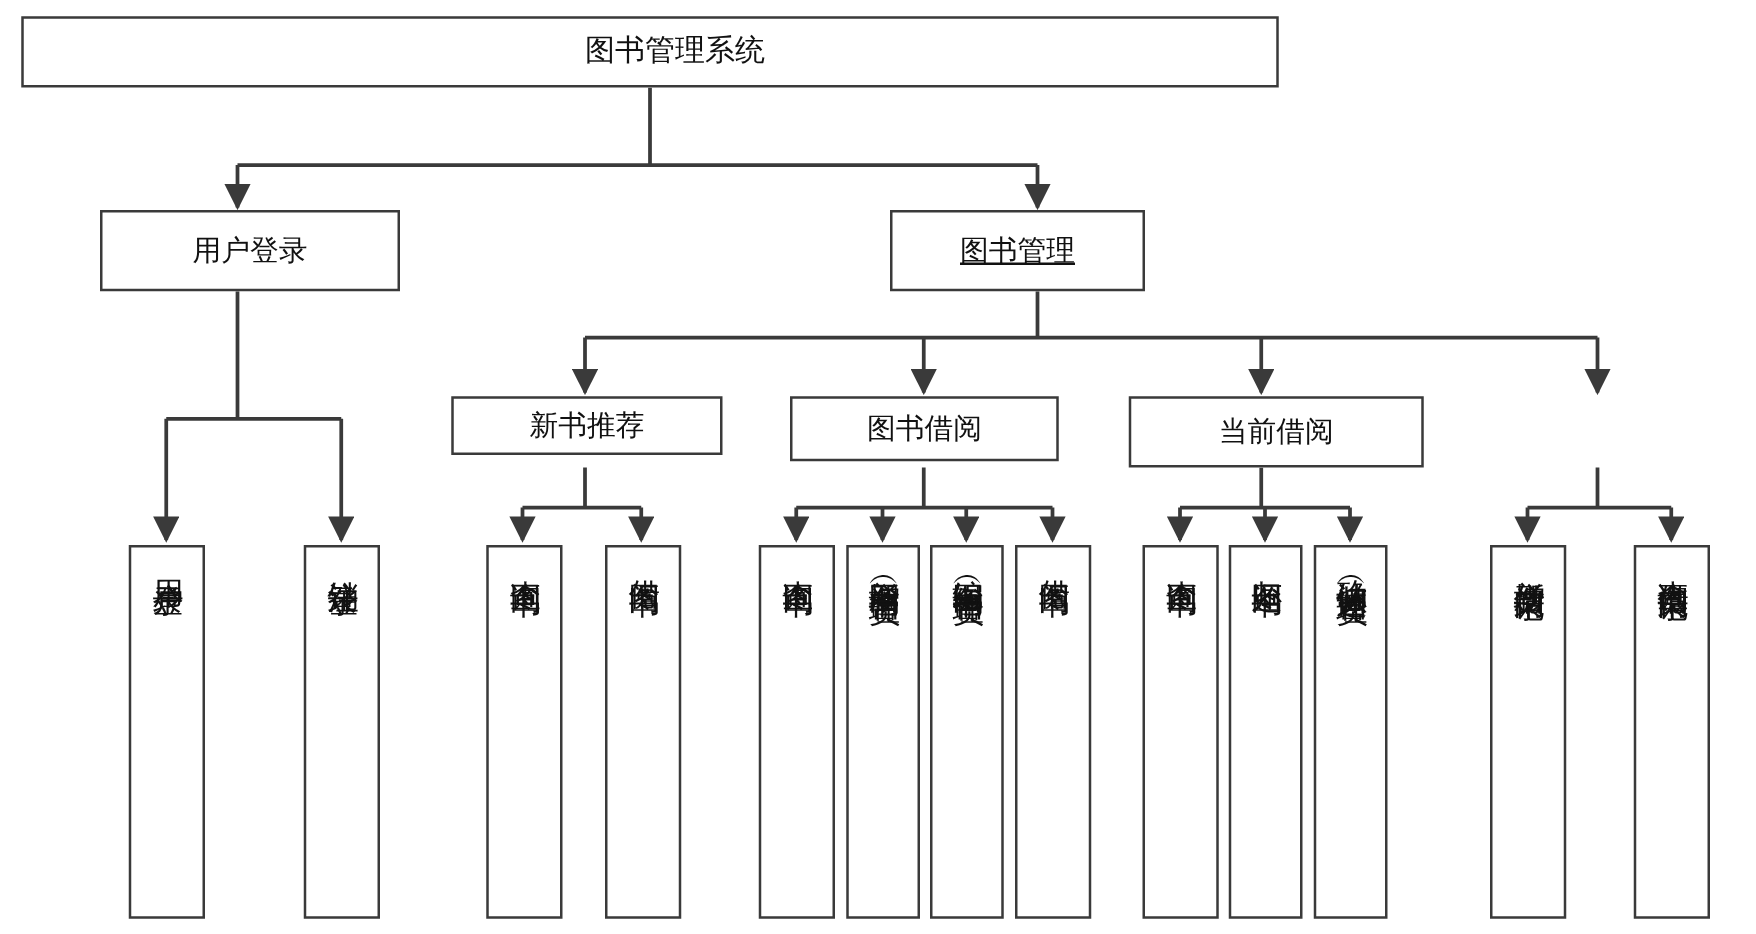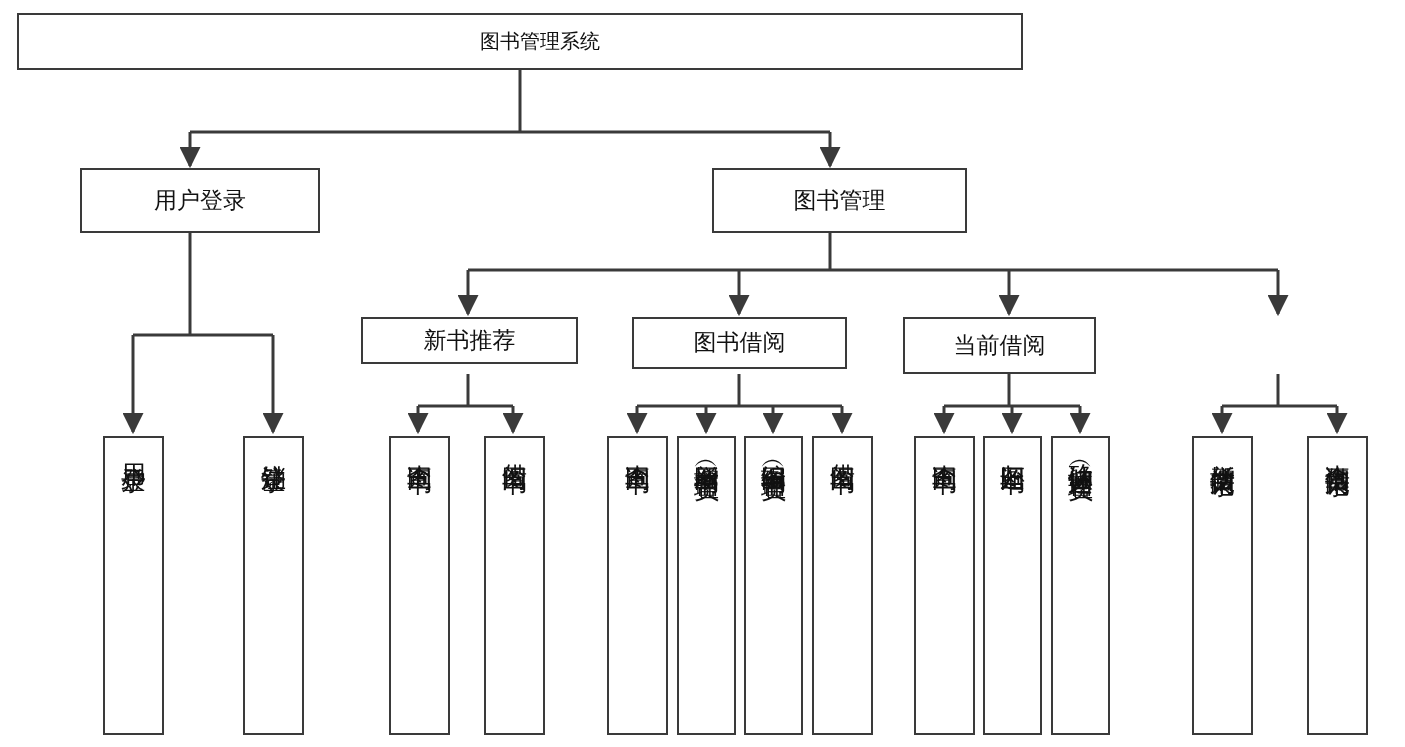--- a/index.html
+++ b/index.html
@@ -37,21 +37,21 @@
     display: block;
     text-align: center;
     line-height: 1.18;
     white-space: nowrap;
   }
   
   .node.horiz .node-label {
     writing-mode: horizontal-tb;
     font-size: 23px;
   }
-  .node.root .node-label { font-size: 20px; margin-left: 40px; }
+  .node.root .node-label { font-size: 24px; margin-left: 40px; }
   
   .node.vert {
     align-items: flex-start;
     justify-content: center;
     padding-top: 6px;
   }
   .node.vert .node-label {
     writing-mode: vertical-rl;
     text-orientation: upright;
     font-size: 25px;
@@ -123,31 +123,31 @@
     </g>
   </svg>
 
   <div class="node horiz root" style="left:17px; top:13px; width:1006px; height:57px;">
     <span class="node-label">图书管理系统</span>
   </div>
 
   <div class="node horiz" style="left:80px; top:168px; width:240px; height:65px;">
     <span class="node-label">用户登录</span>
   </div>
-  <div class="node horiz" style="left:712px; top:168px; width:255px; height:65px;">
+  <div class="node horiz" style="left:712px; top:168px; width:204px; height:65px;text-decoration:underline;">
     <span class="node-label">图书管理</span>
   </div>
 
   <div class="node horiz" style="left:361px; top:317px; width:217px; height:47px;">
     <span class="node-label">新书推荐</span>
   </div>
   <div class="node horiz" style="left:632px; top:317px; width:215px; height:52px;">
     <span class="node-label">图书借阅</span>
   </div>
-  <div class="node horiz" style="left:903px; top:317px; width:193px; height:57px;">
+  <div class="node horiz" style="left:903px; top:317px; width:236px; height:57px;">
     <span class="node-label">当前借阅</span>
   </div>
 
   <div class="node vert" style="left:103px; top:436px; width:61px; height:299px;">
     <span class="node-label">用户登录</span>
   </div>
   <div class="node vert" style="left:243px; top:436px; width:61px; height:299px;">
     <span class="node-label">注销登录</span>
   </div>
 

